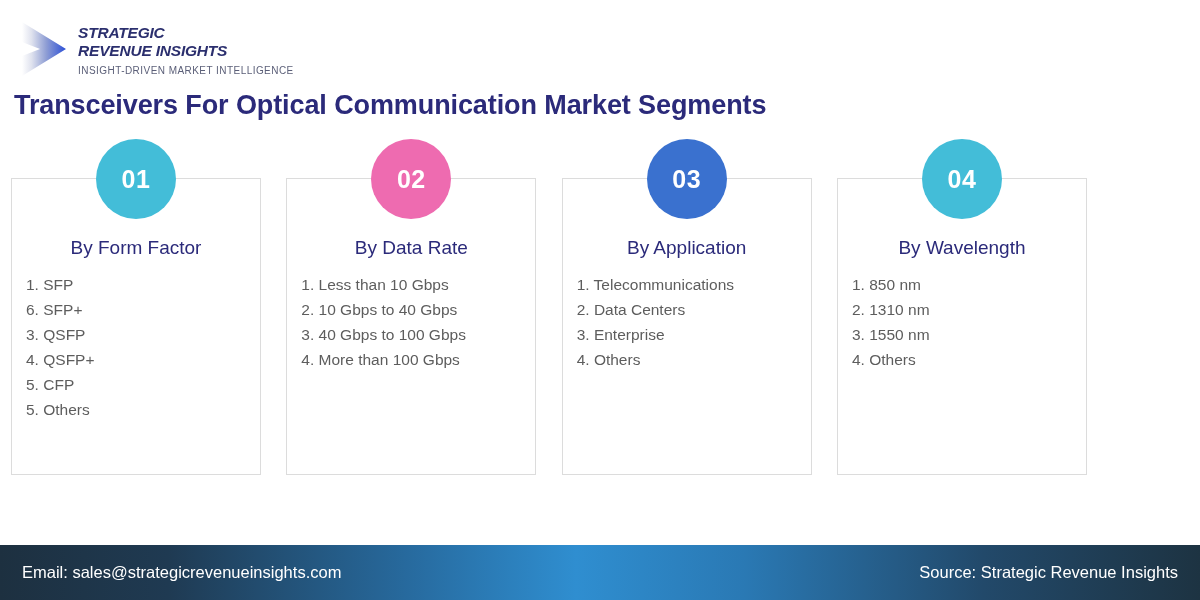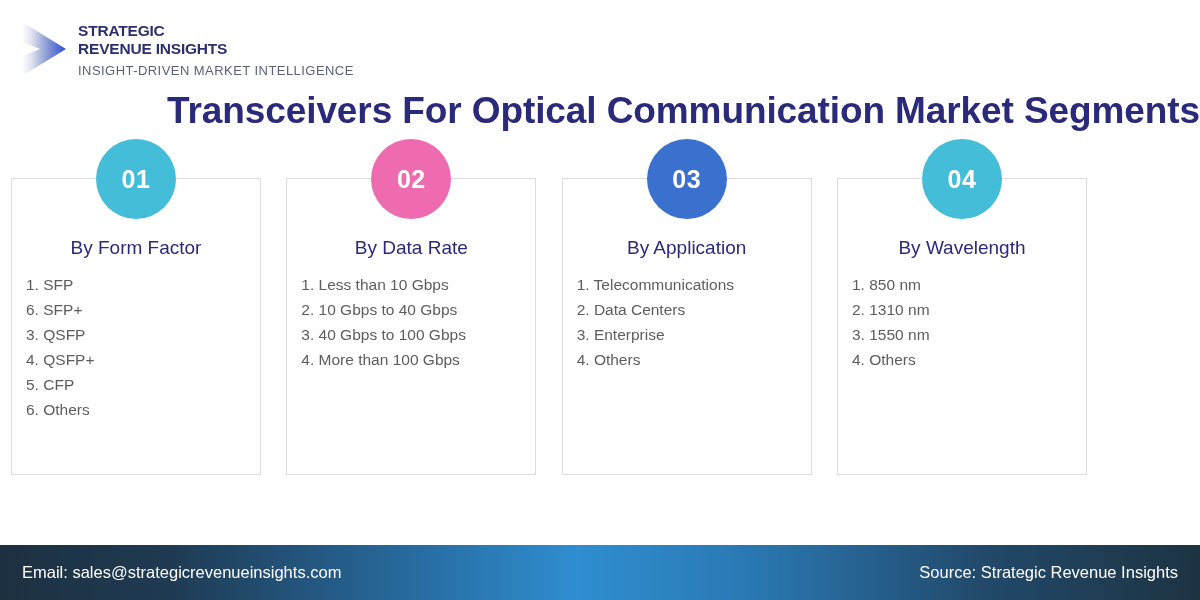--- a/index.html
+++ b/index.html
@@ -34,38 +34,39 @@
 
   .logo-text { padding-top: 2px; }
 
   .logo-name {
     font-size: 15.5px;
     font-weight: bold;
     line-height: 1.06;
     letter-spacing: -0.2px;
     color: #2b2f6e;
     white-space: pre-line;
+    font-style: italic;
   }
 
   .logo-tagline {
     margin-top: 5px;
-    font-size: 13px;
+    font-size: 10px;
     letter-spacing: 0.45px;
     color: #5b5f78;
     white-space: nowrap;
   }
 
   
   .page-title {
     position: absolute;
-    left: 1px;
+    left: 14px;
     right: 0;
     top: 90px;
-    text-align: right;
-    font-size: 37px;
+    text-align: left;
+    font-size: 27px;
     font-weight: bold;
     color: #2b2a7a;
     letter-spacing: -0.1px;
   }
 
   
   .cards {
     position: absolute;
     left: 11px;
     top: 178px;
@@ -179,21 +180,21 @@
 
   <div class="card">
     <span class="badge" style="background: rgb(67, 189, 216);">01</span>
     <h2 class="card-heading">By Form Factor</h2>
     <ul class="card-list">
       <li>1. SFP</li>
       <li>6. SFP+</li>
       <li>3. QSFP</li>
       <li>4. QSFP+</li>
       <li>5. CFP</li>
-      <li>6. Others</li>
+      <li>5. Others</li>
     </ul>
   </div>
 
   <div class="card">
     <span class="badge" style="background: rgb(238, 107, 176);">02</span>
     <h2 class="card-heading">By Data Rate</h2>
     <ul class="card-list">
       <li>1. Less than 10 Gbps</li>
       <li>2. 10 Gbps to 40 Gbps</li>
       <li>3. 40 Gbps to 100 Gbps</li>

